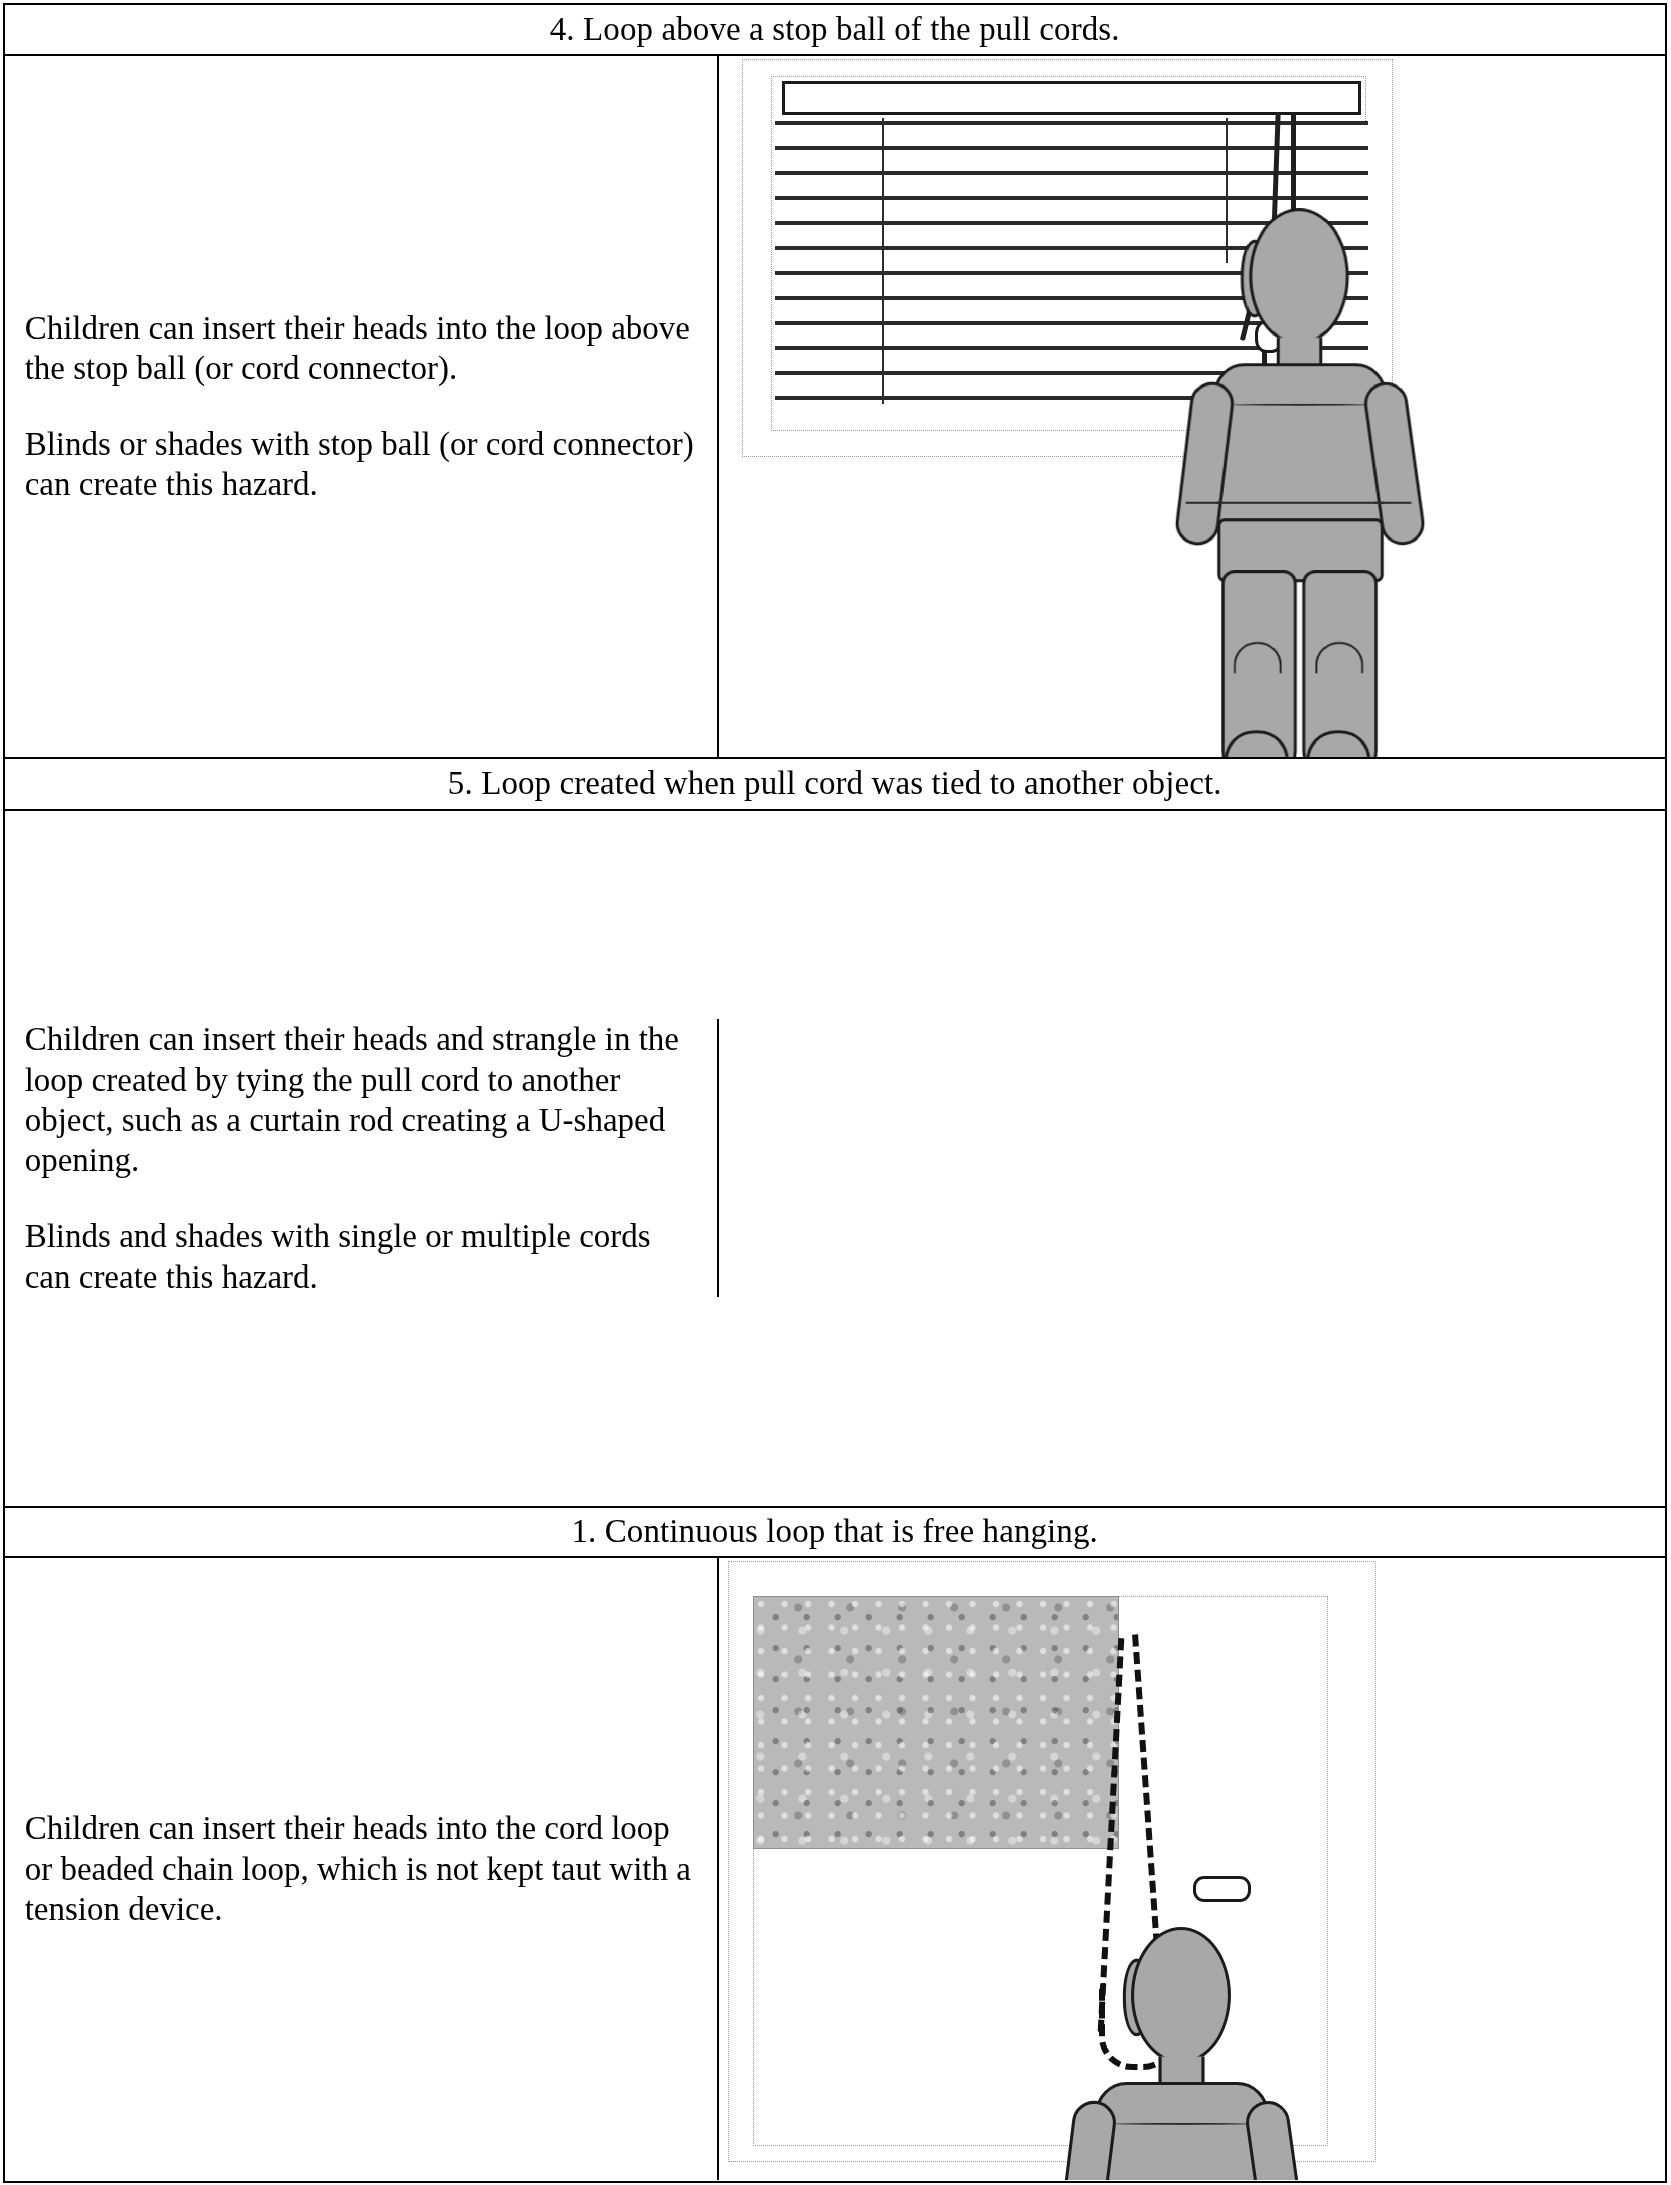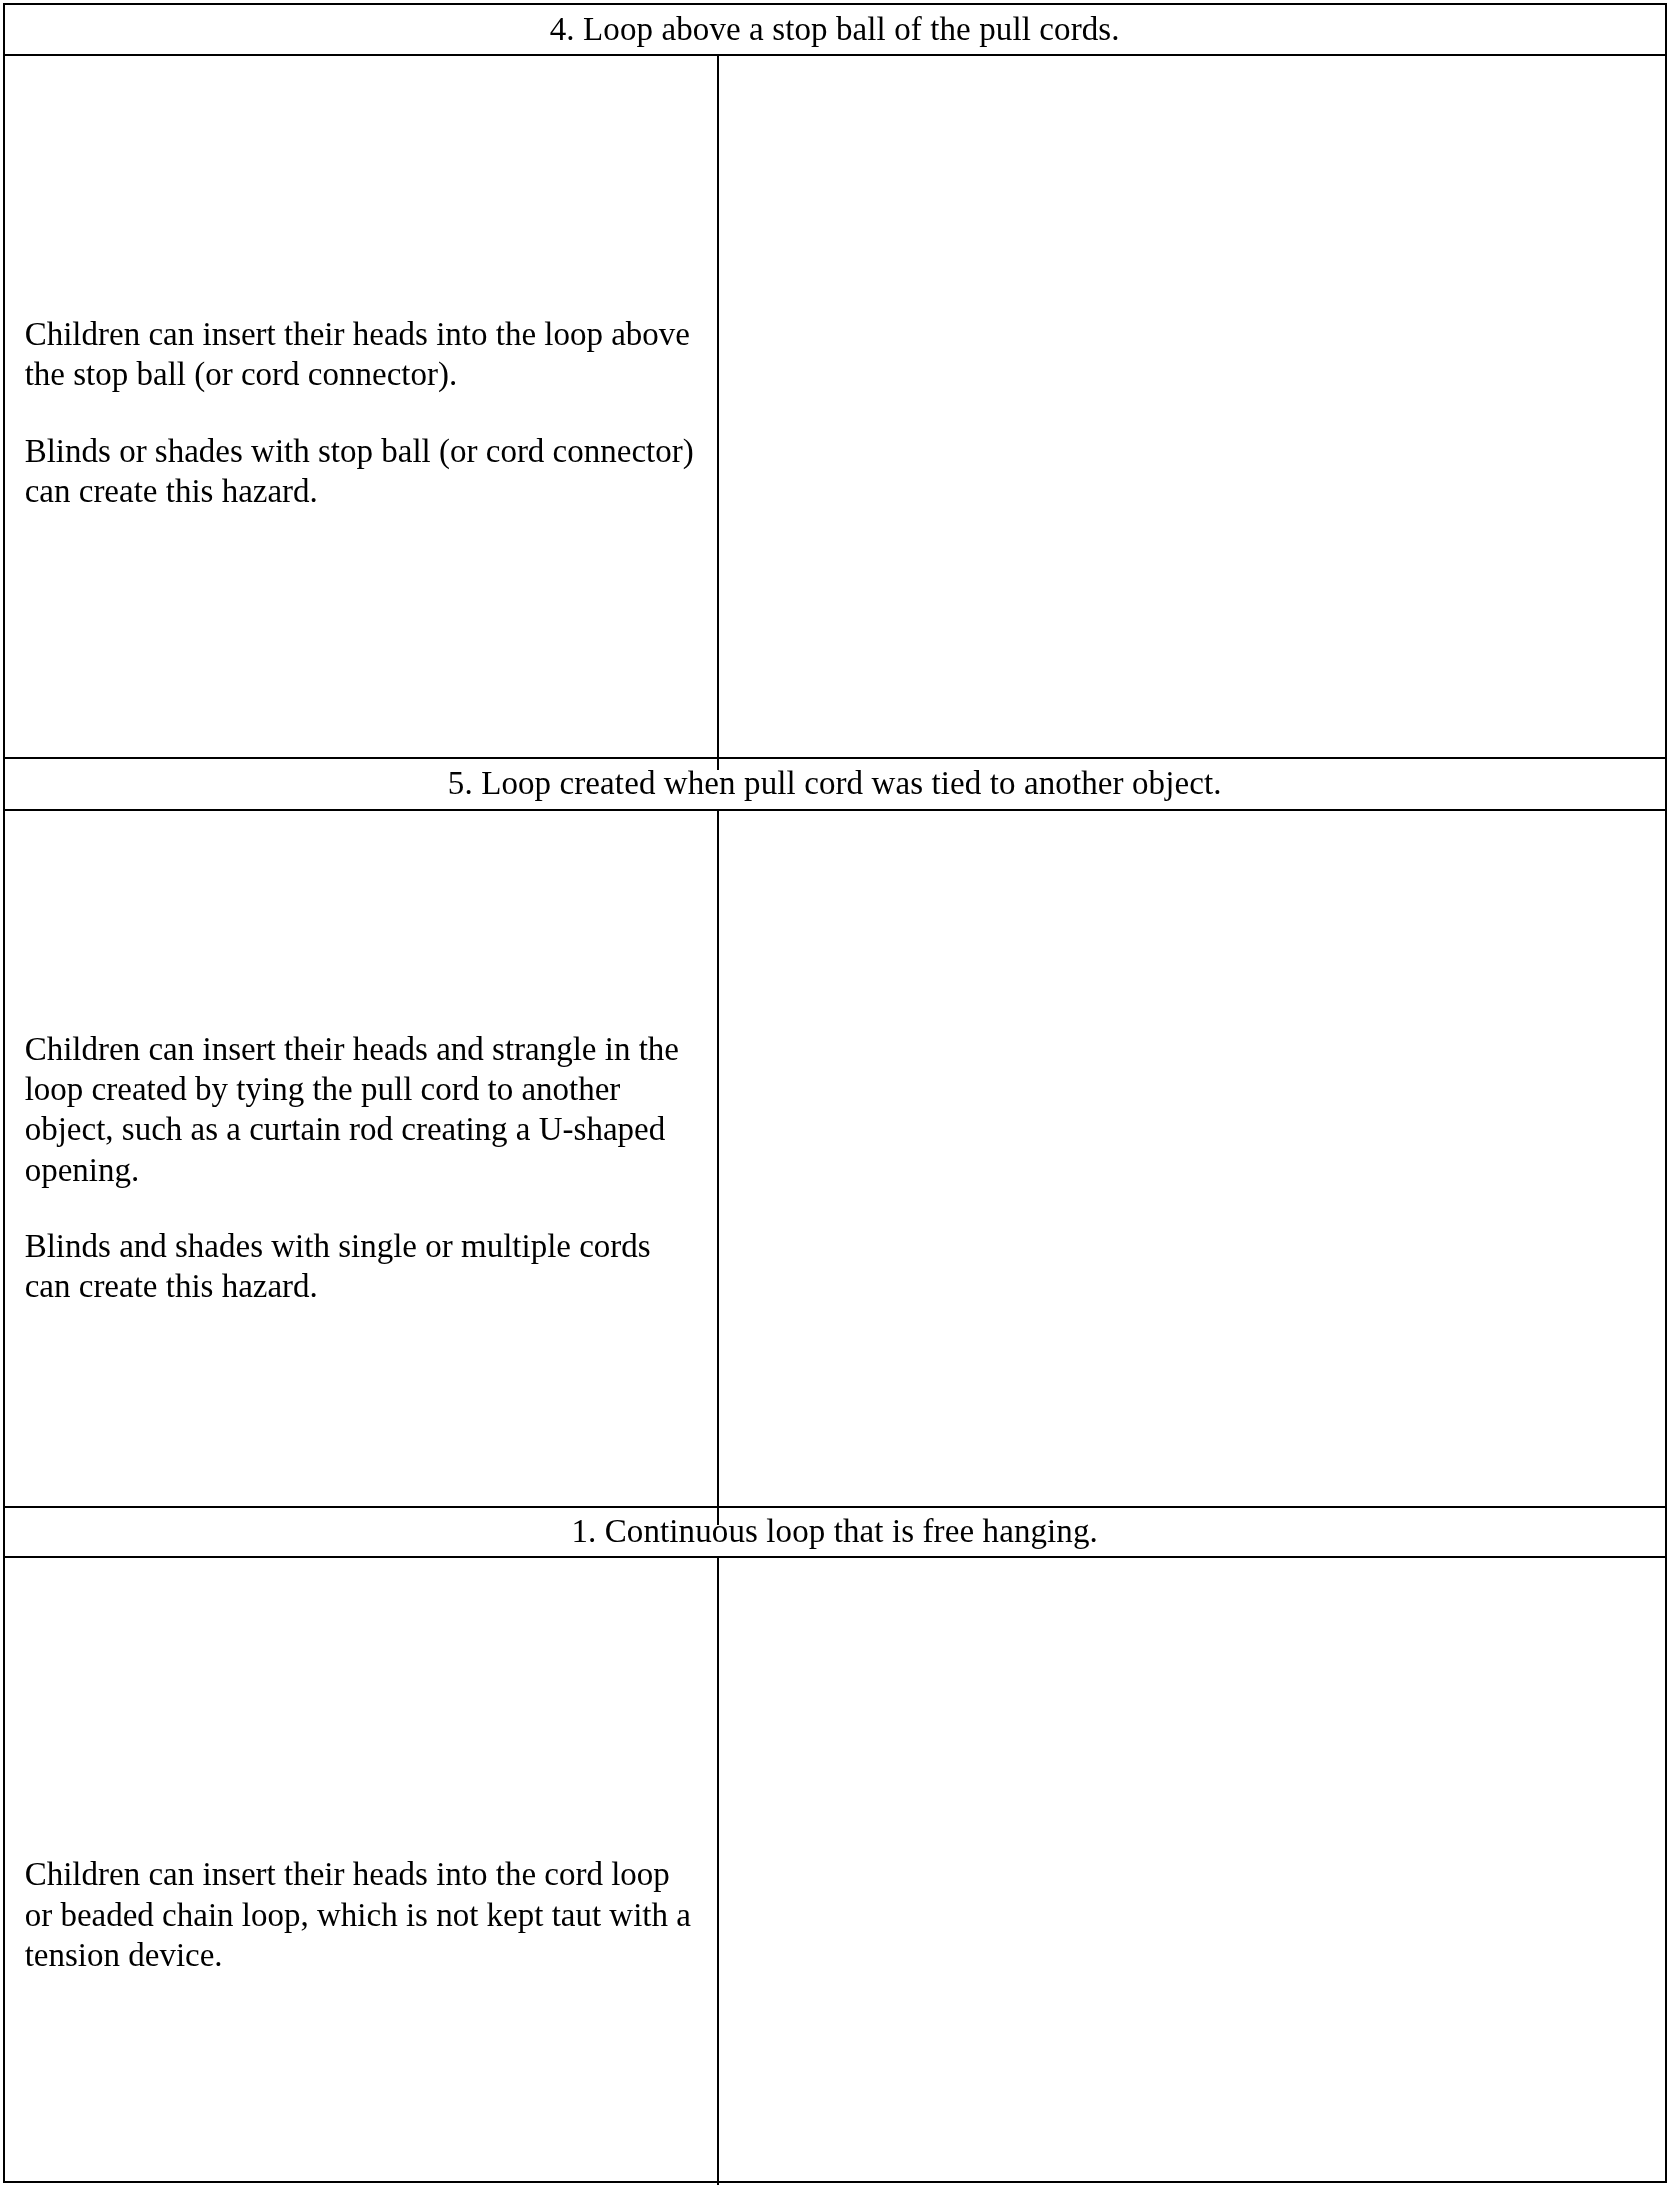--- a/index.html
+++ b/index.html
@@ -59,21 +59,20 @@
     white-space: nowrap;
   }
 
   
   .row-body {
     position: absolute;
     left: 0;
     width: 100%;
     box-sizing: border-box;
     display: flex;
-    flex-direction: column;
   }
   .row-body.has-bottom-border {
     border-bottom: 2.7px solid #000;
   }
 
   .cell-text {
     width: 714px;
     flex: 0 0 714px;
     box-sizing: border-box;
     border-right: 2.7px solid #000;
@@ -373,21 +372,21 @@
         </div>
       </div>
     </div>
 
     <div class="row-block" style="top:754px; height:788px;">
 
       <div class="row-heading" style="top:0; height:52px;">
         <span class="heading-text">5.  Loop created when pull cord was tied to another object.</span>
       </div>
 
-      <div class="row-body has-bottom-border" style="top:52px; height:697px;">
+      <div class="row-body has-bottom-border" style="top:52px; height:697px;align-items:center;">
 
         <div class="cell-text">
           <p>Children can insert their heads and strangle in the loop created by tying the pull cord to another object, such as a curtain rod creating a U-shaped opening.</p>
           <p>Blinds and shades with single or multiple cords can create this hazard.</p>
         </div>
 
         <div class="cell-figure">
           <div class="fig">
 
             <div class="win-frame-outer" style="left:18px; top:5.4px; width:648px; height:429px;"></div>

